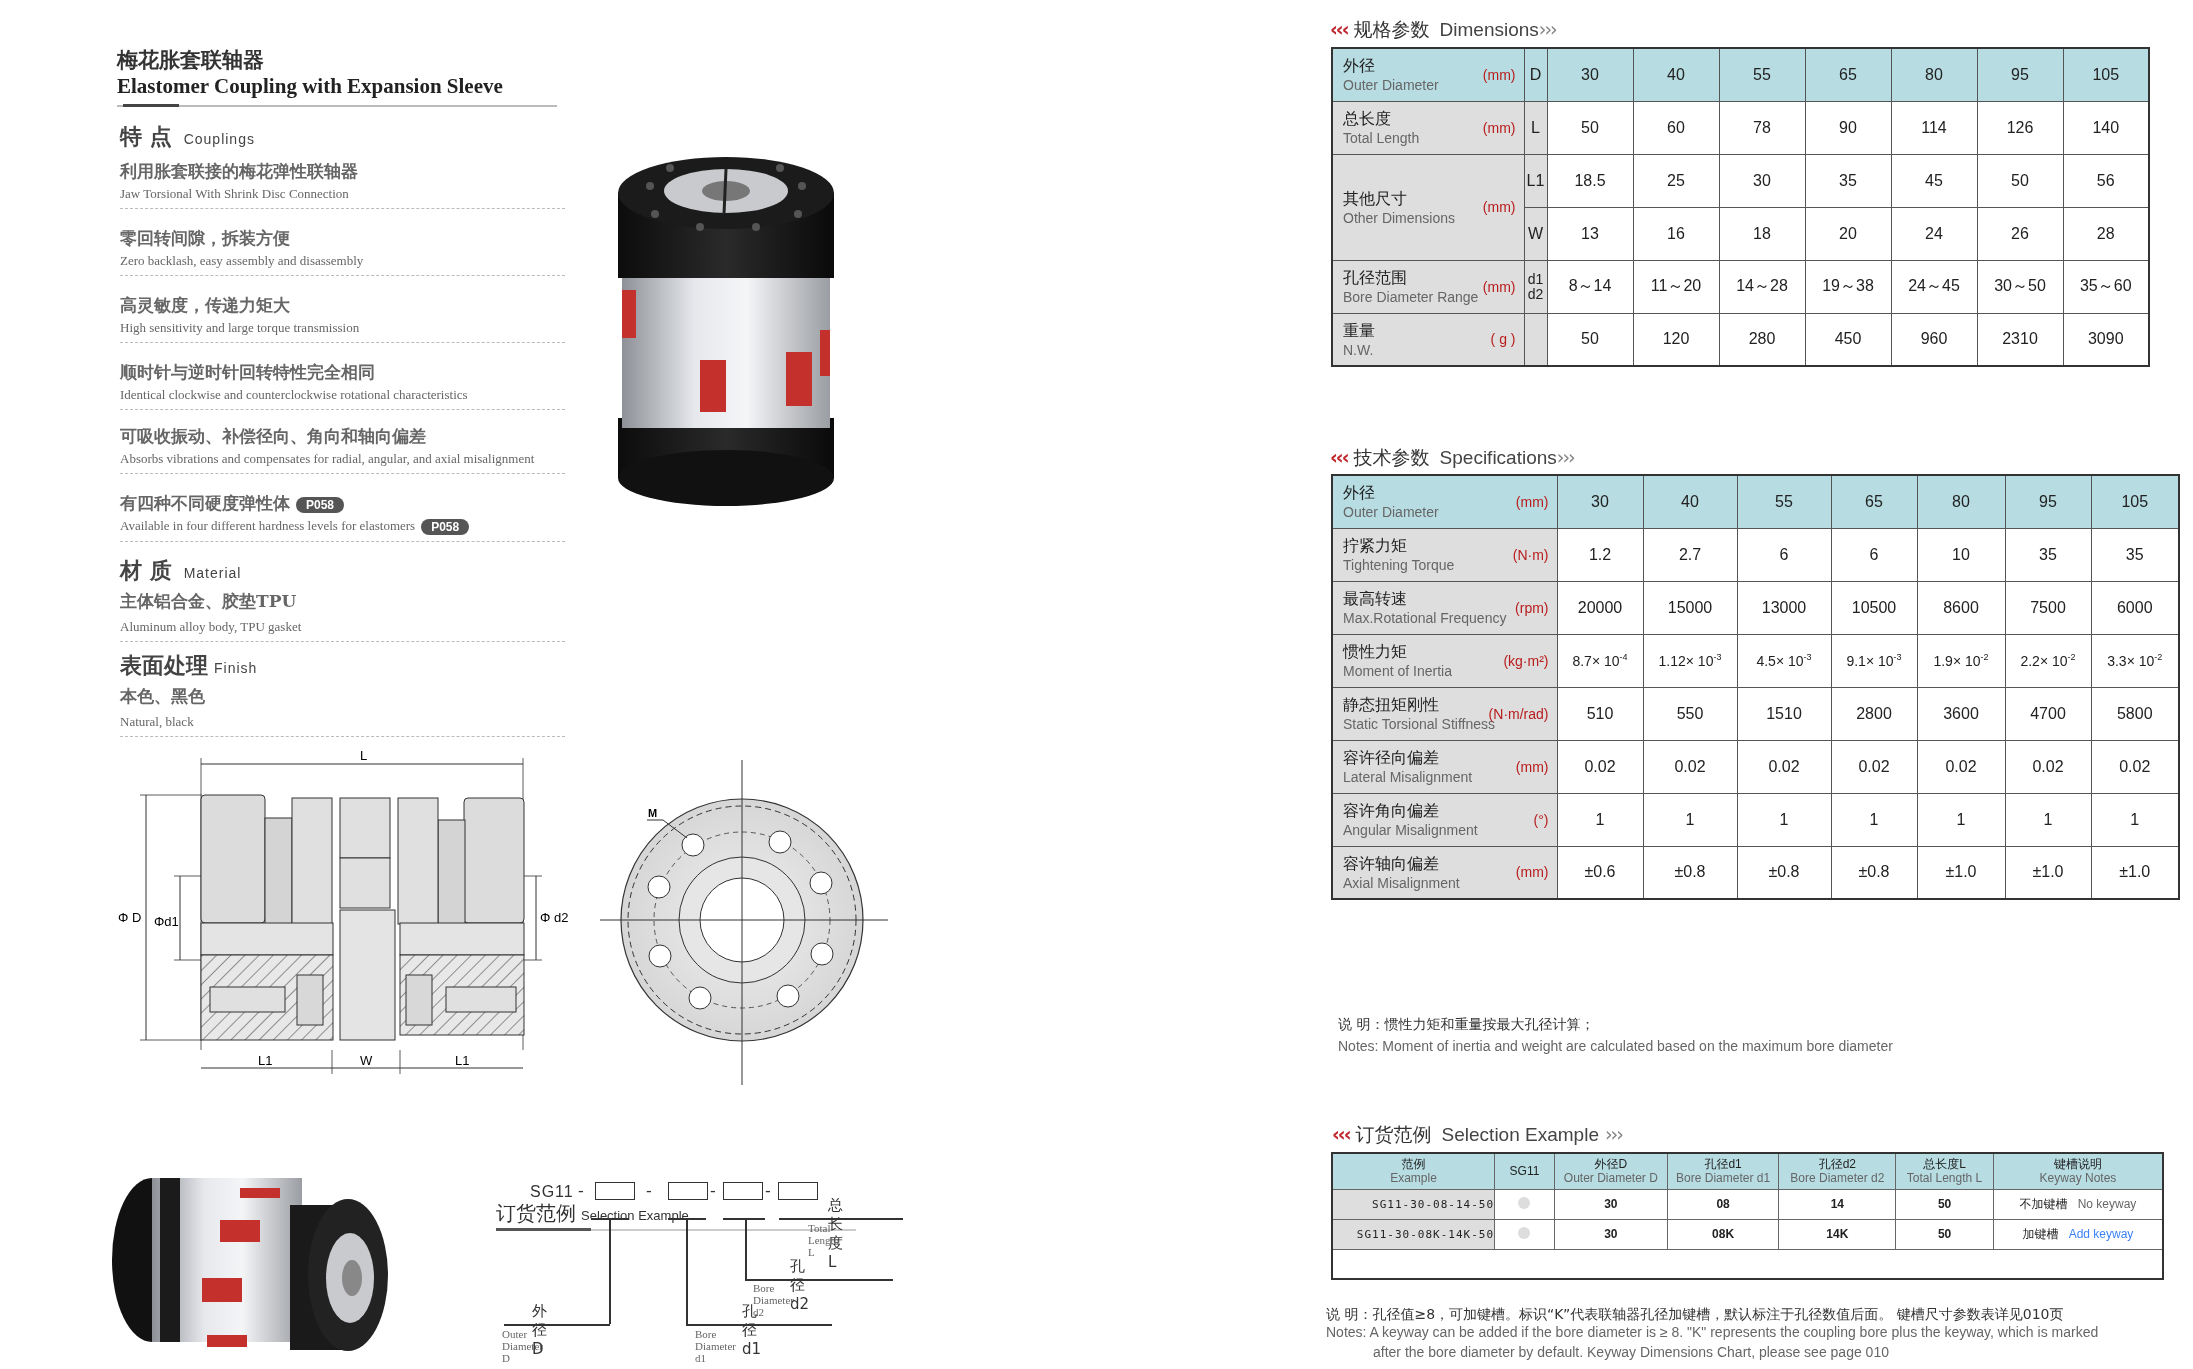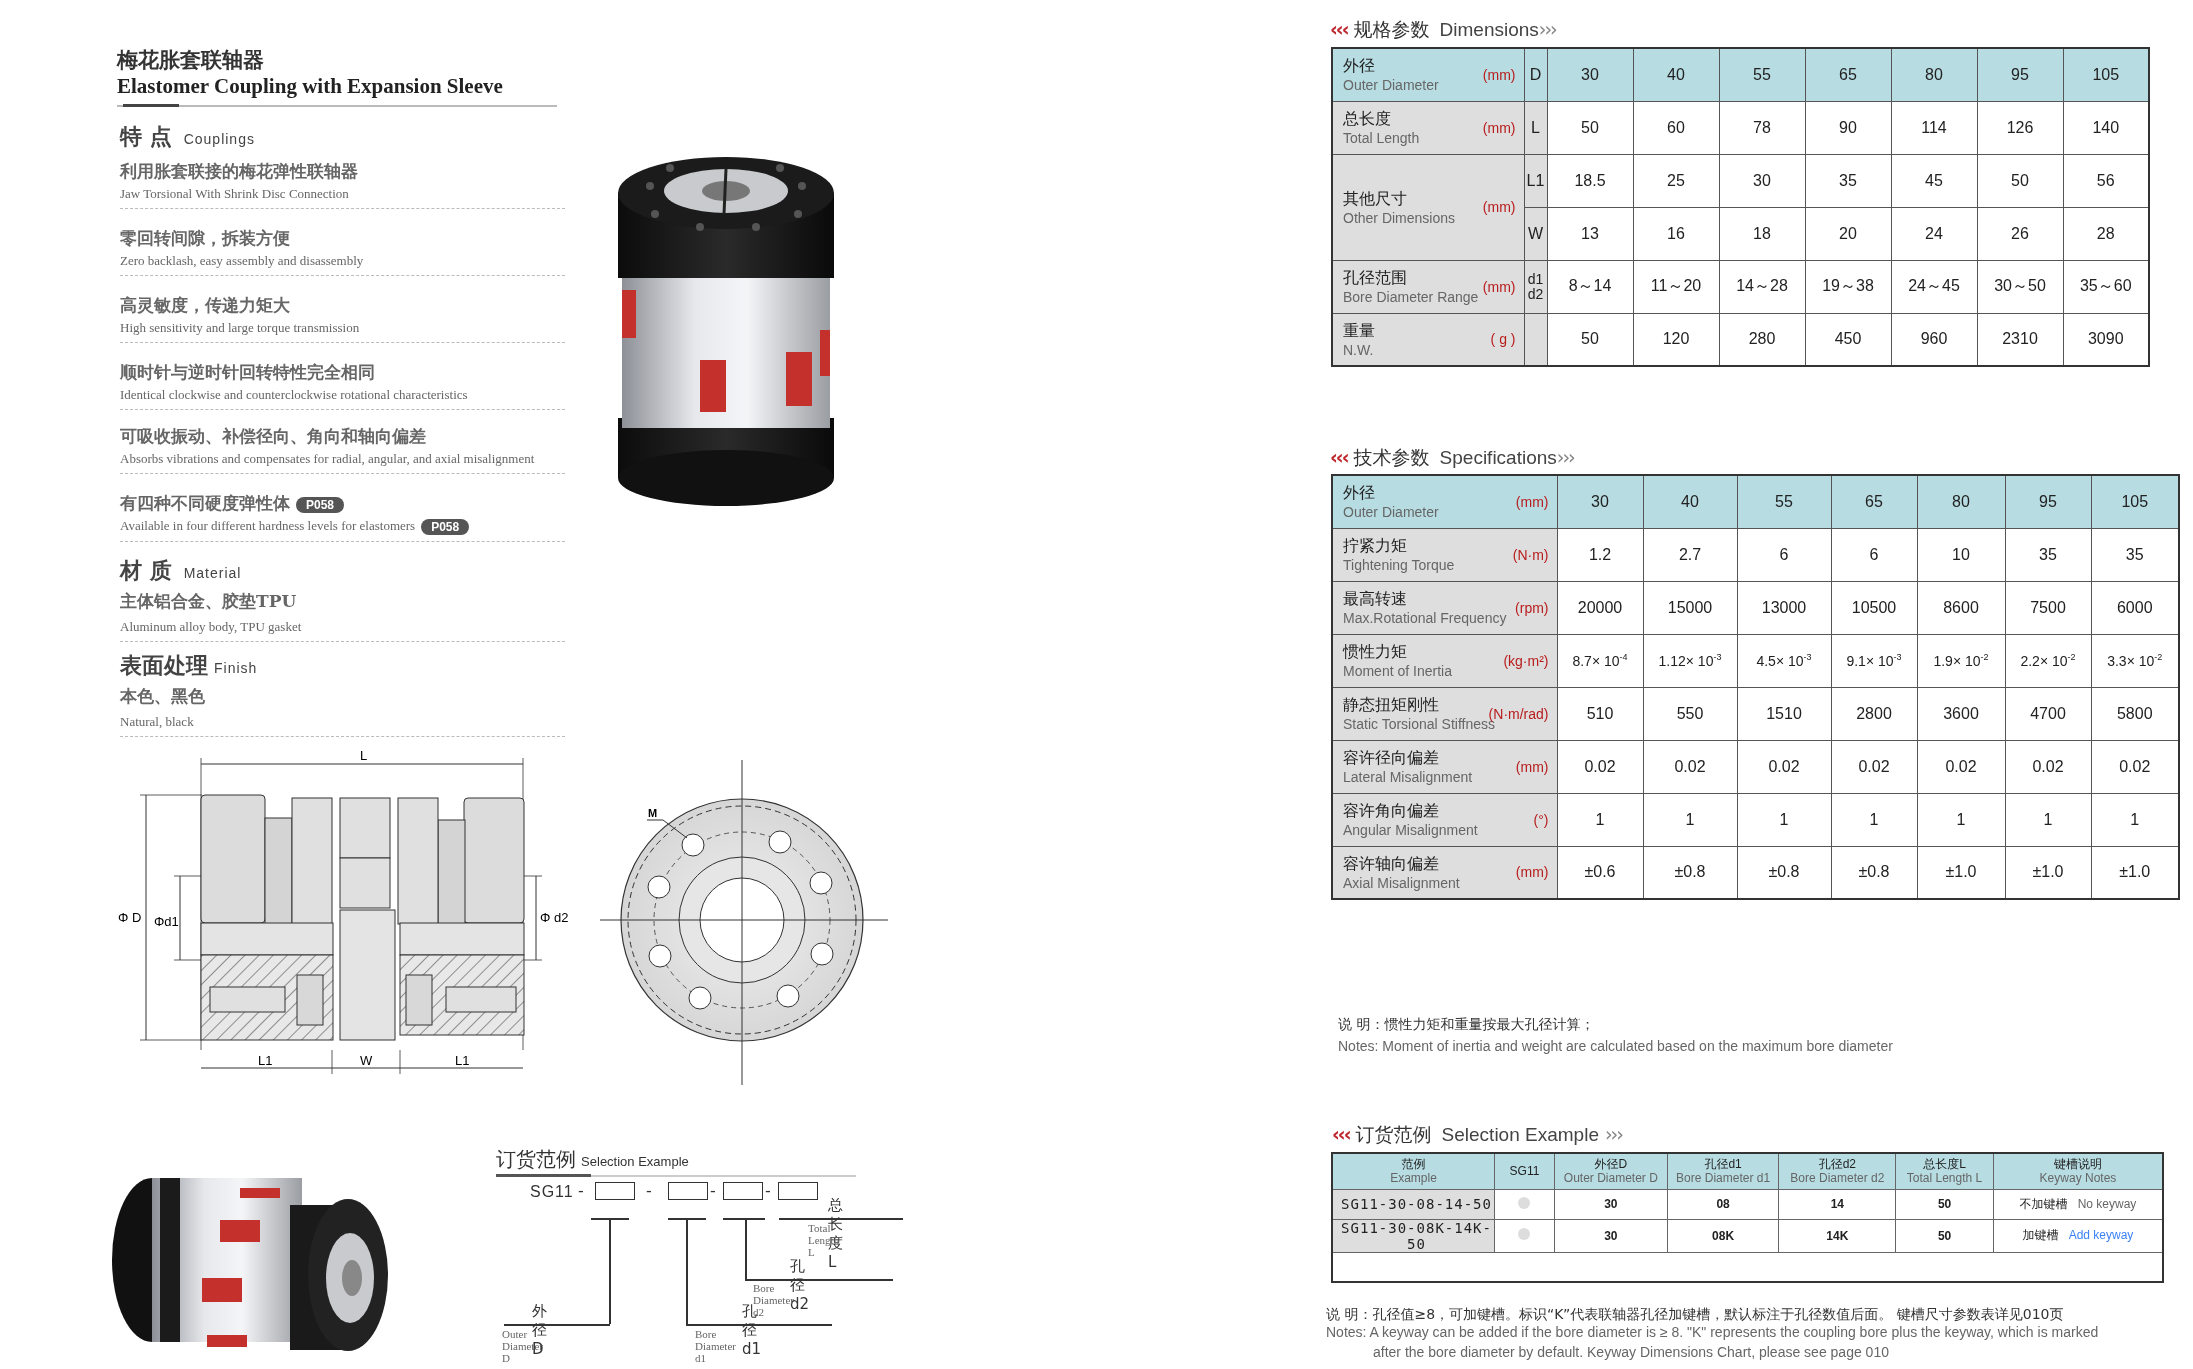--- a/index.html
+++ b/index.html
@@ -35,21 +35,21 @@
 .lab .unit{position:absolute;right:8px;top:50%;transform:translateY(-50%);font-size:14px;color:#b91c1c}
 .sym{background:#dedede;font-size:16px}
 .tbl-border{border:2px solid #333}
 sup{font-size:9px}
 .note{font-size:14px;color:#333}
 .note .en{color:#666}
 
 #sel-table td{font-size:12px;border:1.5px solid #666;height:30px}
 #sel-table .hdr td{font-size:12px;line-height:14px;padding:2px}
 #sel-table .hdr td .en{color:#666;display:block}
-#sel-table .ex{background:#dedede;text-align:center;padding-left:6px;font-family:"DejaVu Sans Mono",monospace;font-size:14px;letter-spacing:1px}
+#sel-table .ex{background:#dedede;text-align:right;padding-left:6px;font-family:"DejaVu Sans Mono",monospace;font-size:11px;letter-spacing:1px}
 #sel-table .b{font-weight:bold}
 .dot{display:inline-block;width:12px;height:12px;border-radius:50%;background:#ddd}
 
 .box{position:absolute;width:40px;height:18px;border:1.5px solid #333}
 .line{position:absolute;background:#333}
 .dlab{position:absolute;font-size:15px;color:#333}
 .dlab-en{position:absolute;font-size:11px;color:#666;font-family:"Liberation Serif",serif}
 </style>
 </head>
 <body>
@@ -235,21 +235,21 @@
   <rect x="140" y="38" width="40" height="10" fill="#c4302b"></rect>
   <rect x="120" y="70" width="40" height="22" fill="#c4302b"></rect>
   <rect x="102" y="128" width="40" height="24" fill="#c4302b"></rect>
   <rect x="107" y="185" width="40" height="12" fill="#c4302b"></rect>
   <rect x="190" y="55" width="60" height="145" fill="#1a1a1a"></rect>
   <ellipse cx="248" cy="125" rx="40" ry="76" fill="#222"></ellipse>
   <ellipse cx="250" cy="128" rx="24" ry="45" fill="#c8cacd"></ellipse>
   <ellipse cx="252" cy="128" rx="10" ry="18" fill="#888"></ellipse>
 </svg>
 
-<div class="abs" style="left:496px;top:1146px;width:360px">
+<div class="abs" style="left:496px;top:1200px;width:360px">
   <span style="font-size:20px;color:#333">订货范例</span>
   <span class="sans" style="font-size:13px;color:#333">Selection Example</span>
   <div style="height:2px;background:#ccc;margin-top:2px;position:relative">
       <div style="position:absolute;left:0;top:-1px;width:95px;height:3px;background:#555"></div>
     </div>
 </div>
 <div class="abs" style="left:0;top:0">
   <span class="abs sans" style="left:530px;top:1183px;font-size:16px;letter-spacing:1px">SG11</span>
   <span class="abs" style="left:578px;top:1181px;font-size:16px">-</span>
   <div class="box" style="left:595px;top:1182px"></div>

